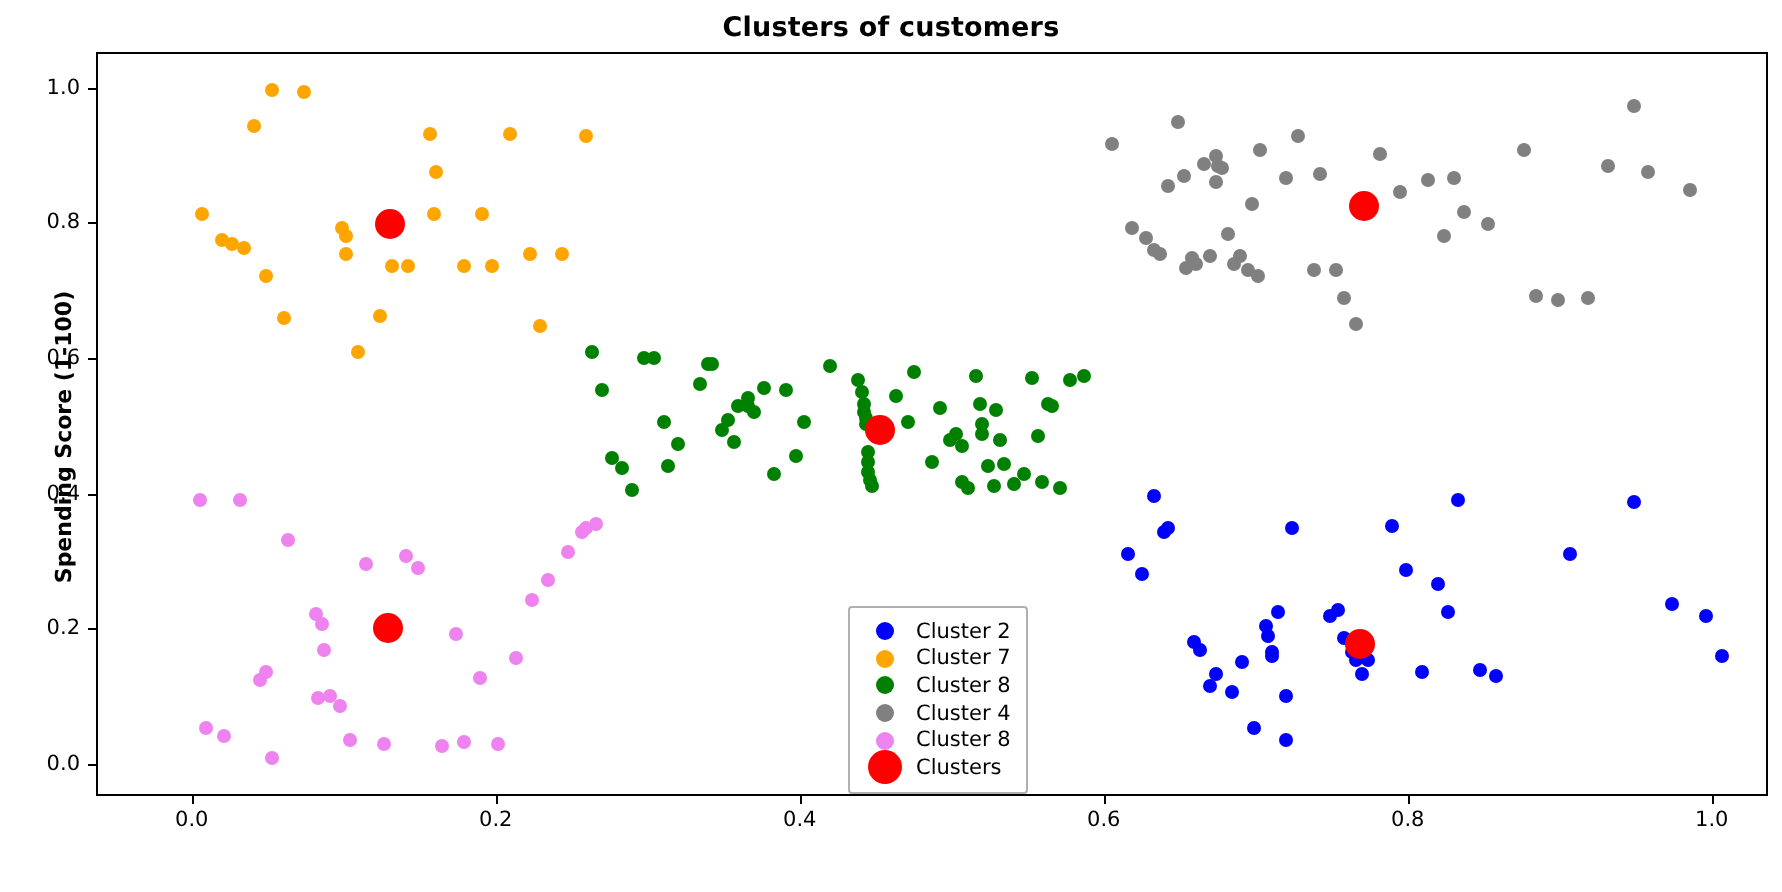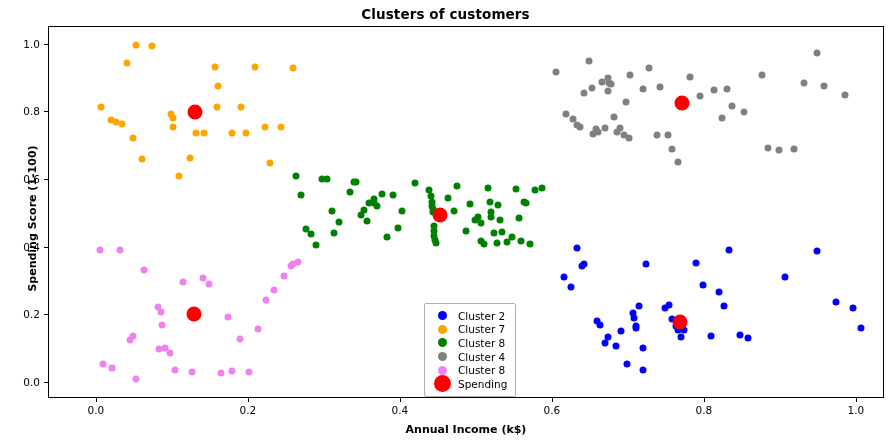--- a/index.html
+++ b/index.html
@@ -300,21 +300,20 @@
       <div class="ytick" style="top: 246.695px;"></div>
       <div class="ytlab" style="top: 246.695px;">0.4</div>
       <div class="ytick" style="top: 178.997px;"></div>
       <div class="ytlab" style="top: 178.997px;">0.6</div>
       <div class="ytick" style="top: 111.299px;"></div>
       <div class="ytlab" style="top: 111.299px;">0.8</div>
       <div class="ytick" style="top: 43.6015px;"></div>
       <div class="ytlab" style="top: 43.6015px;">1.0</div>
     </div>
 
-  <div id="xlabel">Annual Income (k$)</div>
   <div id="ylabel">Spending Score (1-100)</div>
 
   <div id="legend">
       <div class="leg-row">
         <span class="leg-mark">
           <span class="leg-dot" style="width: 9px; height: 9px; background: rgb(0, 0, 255);"></span>
         </span>
         <span class="leg-txt">Cluster 2</span>
       </div>
       <div class="leg-row">
@@ -338,16 +337,16 @@
       <div class="leg-row">
         <span class="leg-mark">
           <span class="leg-dot" style="width: 9px; height: 9px; background: rgb(238, 130, 238);"></span>
         </span>
         <span class="leg-txt">Cluster 8</span>
       </div>
       <div class="leg-row">
         <span class="leg-mark">
           <span class="leg-dot" style="width: 17px; height: 17px; background: rgb(255, 0, 0);"></span>
         </span>
-        <span class="leg-txt">Spending</span>
+        <span class="leg-txt">Clusters</span>
       </div>
     </div>
 </div>
 
 </body></html>

